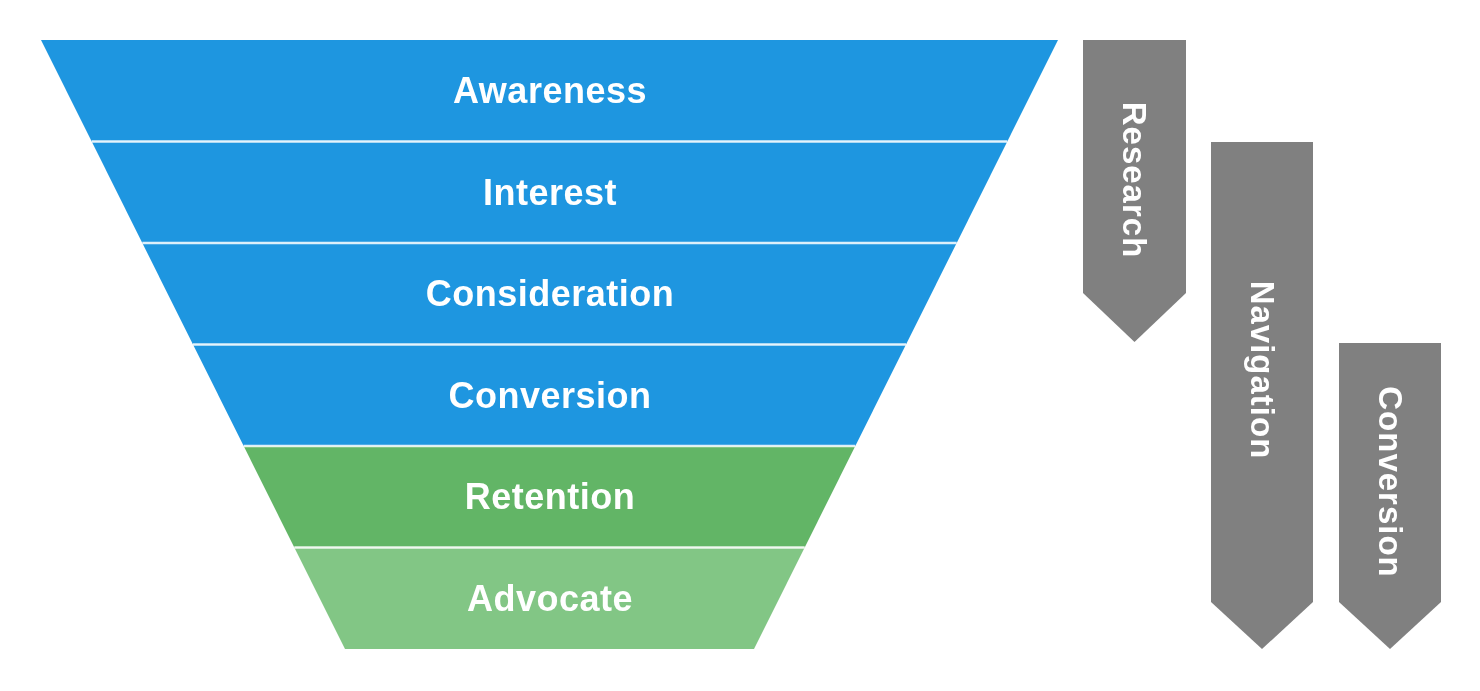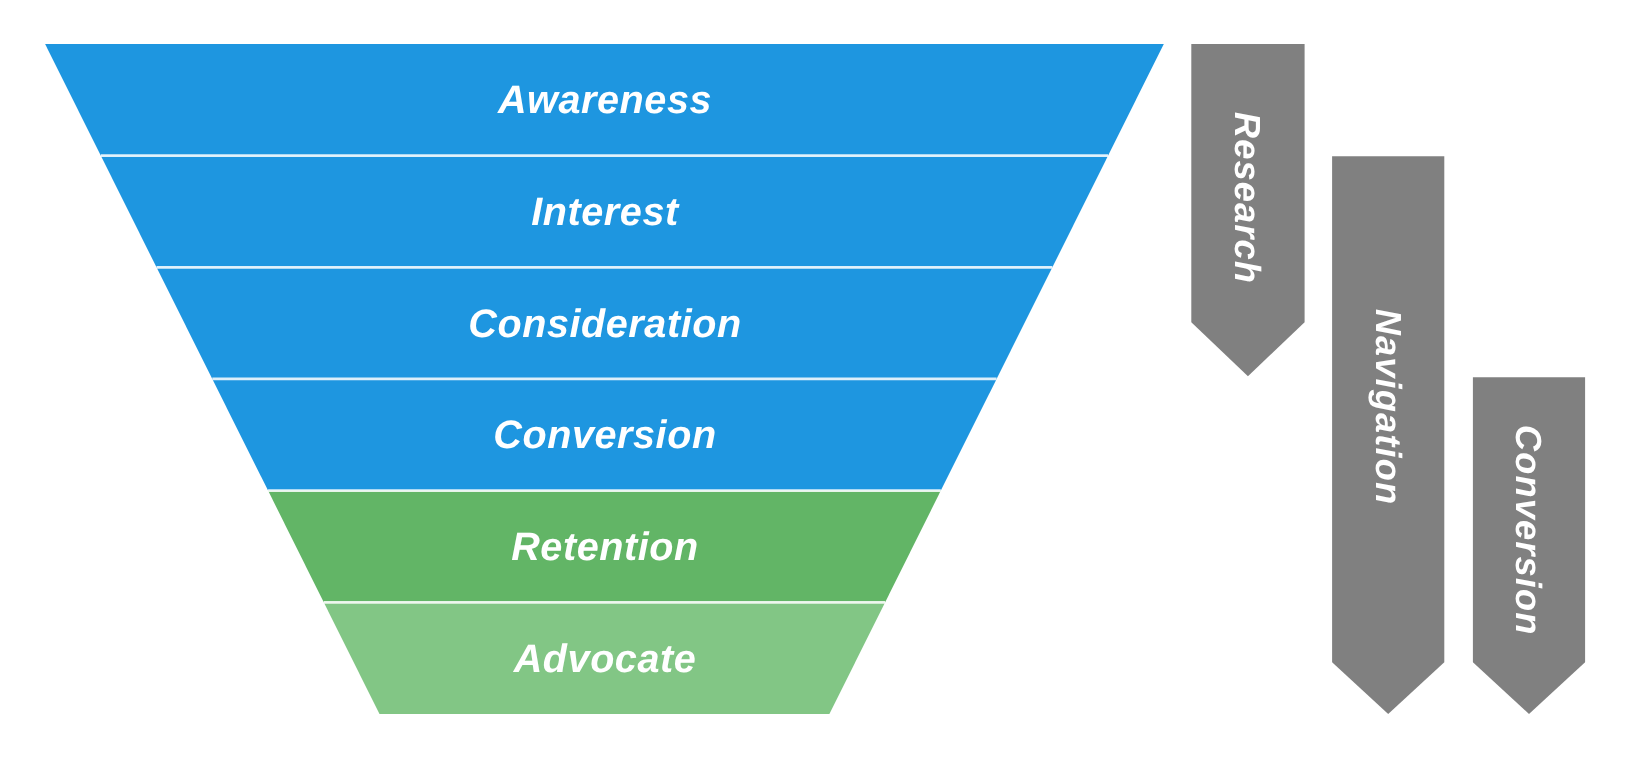--- a/index.html
+++ b/index.html
@@ -7,21 +7,20 @@
     padding: 0;
     background: #ffffff;
   }
   .canvas {
     position: relative;
     width: 1480px;
     height: 691px;
     background: #ffffff;
     overflow: hidden;
     font-family: "Liberation Sans", sans-serif;
-    font-style: italic;
   }
   svg { display: block; }
   .stage-label {
     font-family: "Liberation Sans", sans-serif;
     font-size: 36px;
     font-weight: 600;
     letter-spacing: 0.5px;
     fill: #ffffff;
   }
   .arrow-label {

